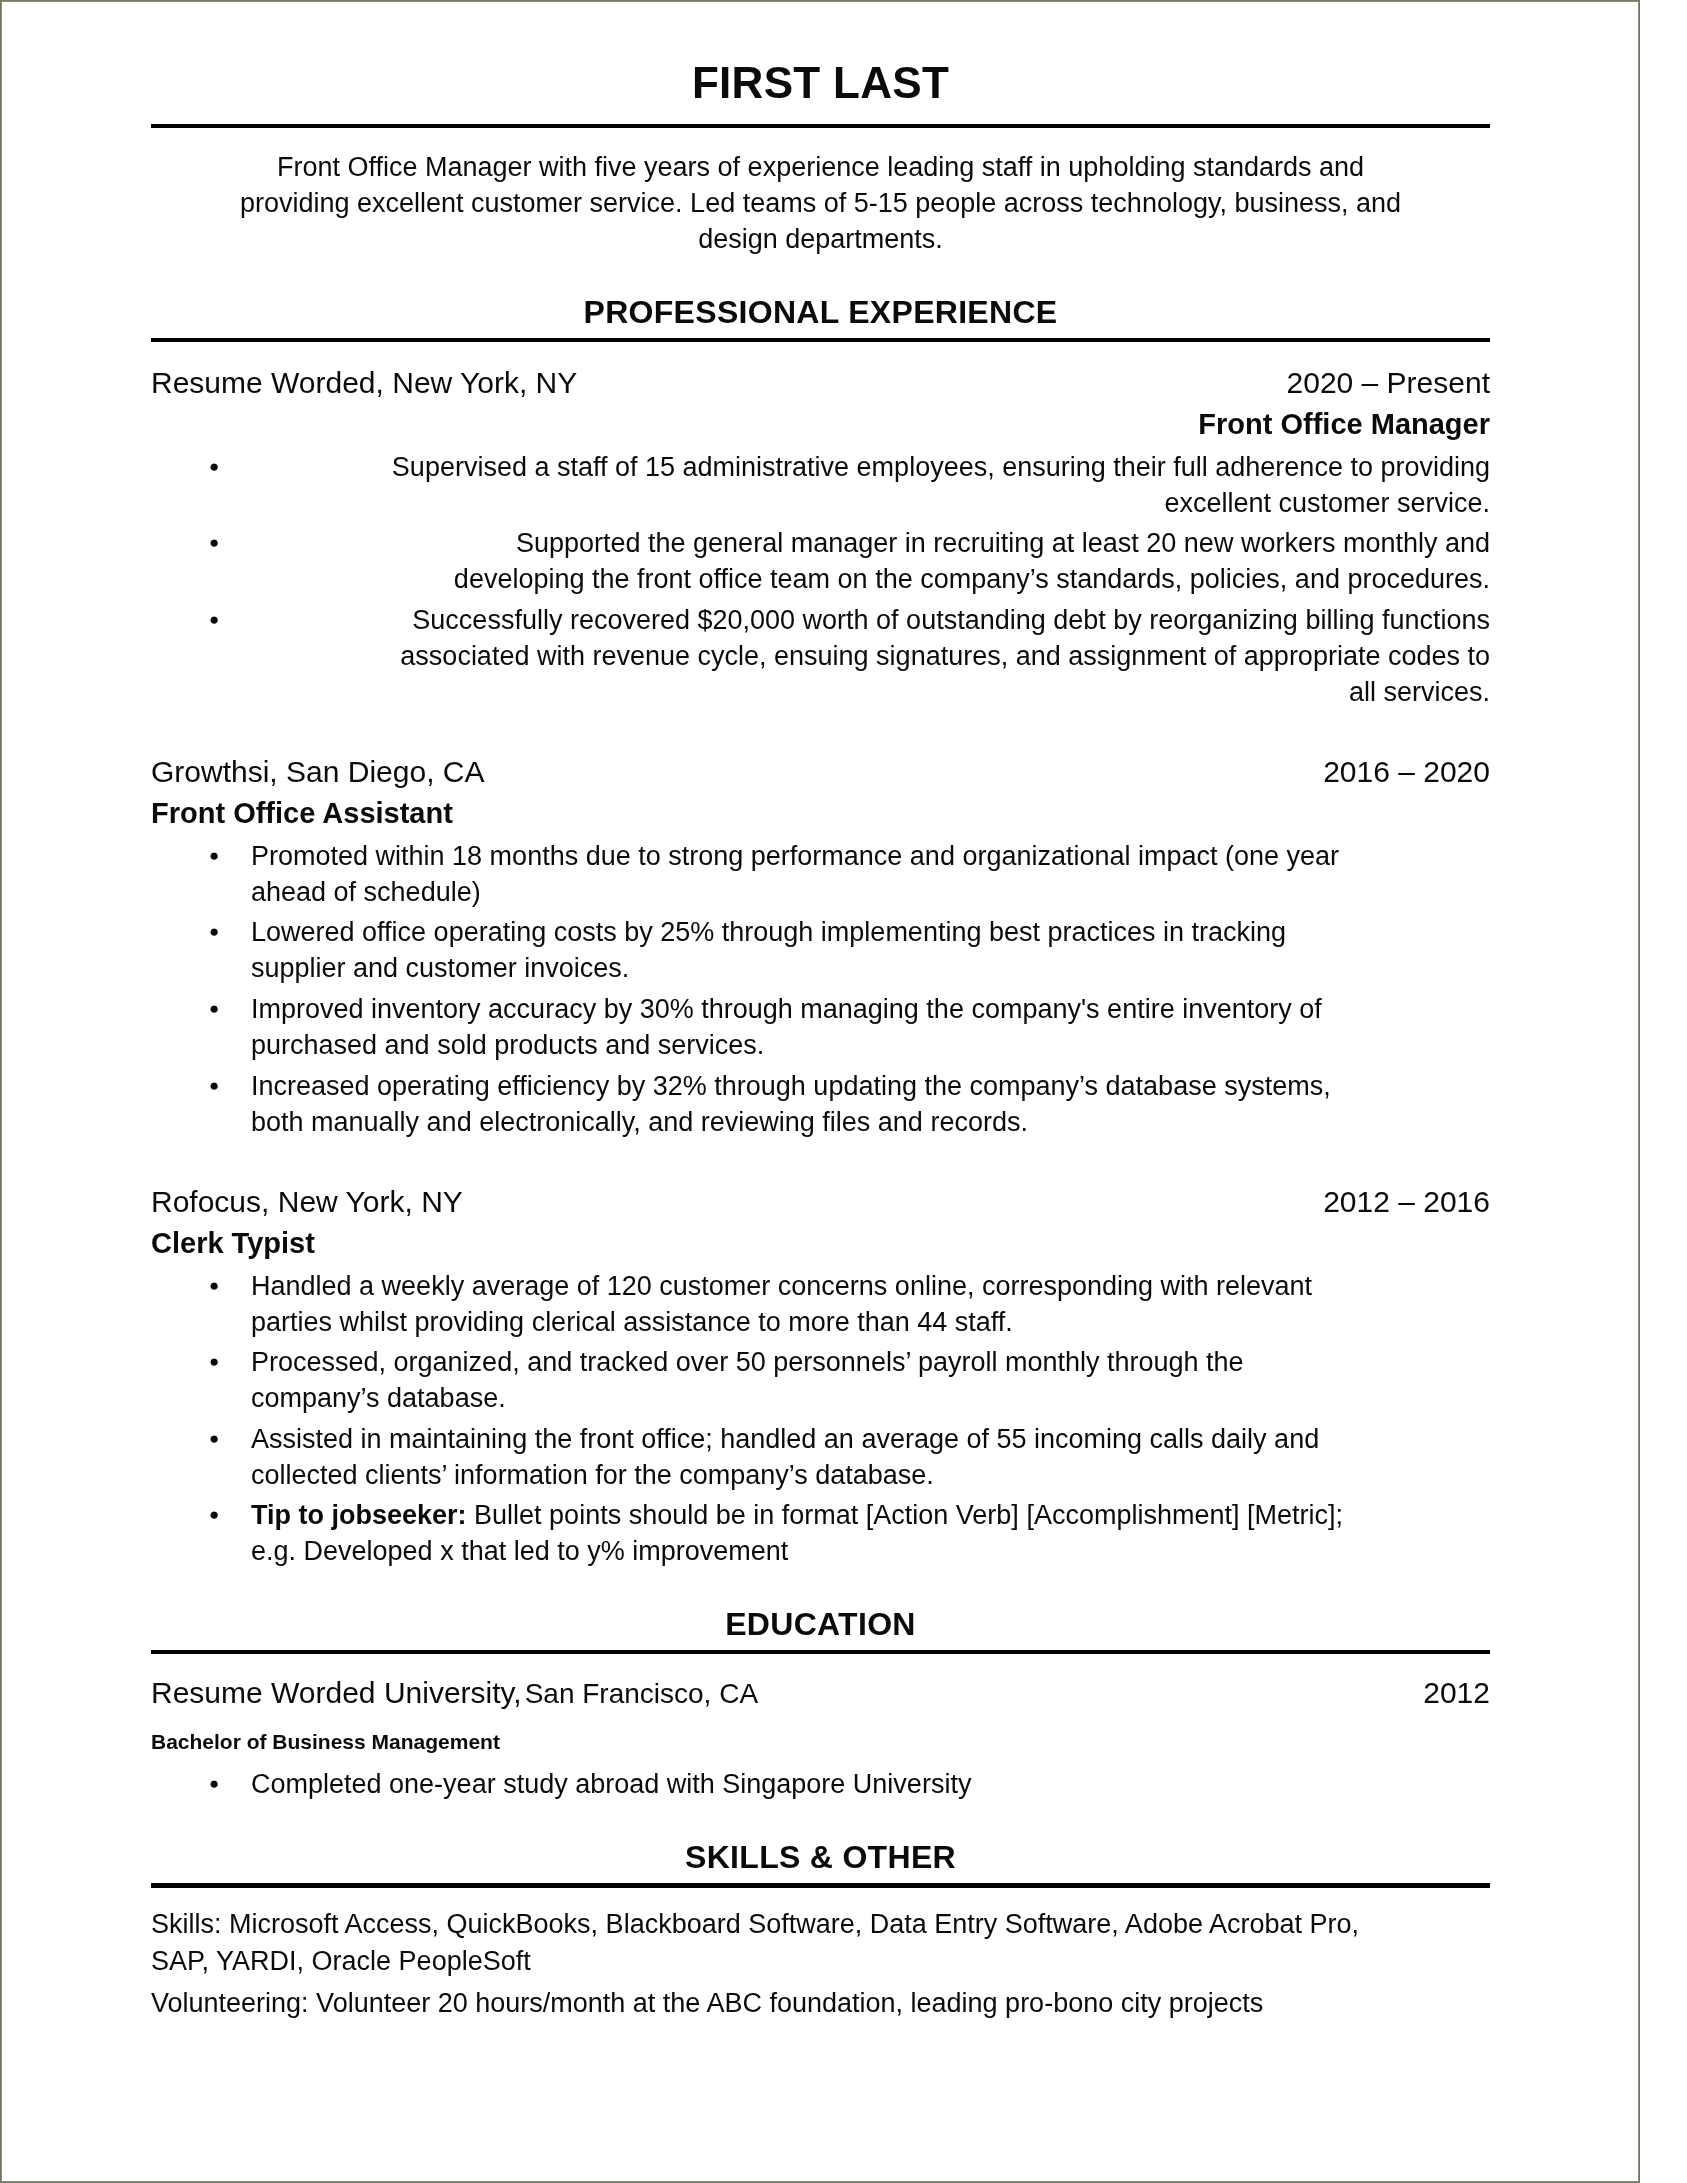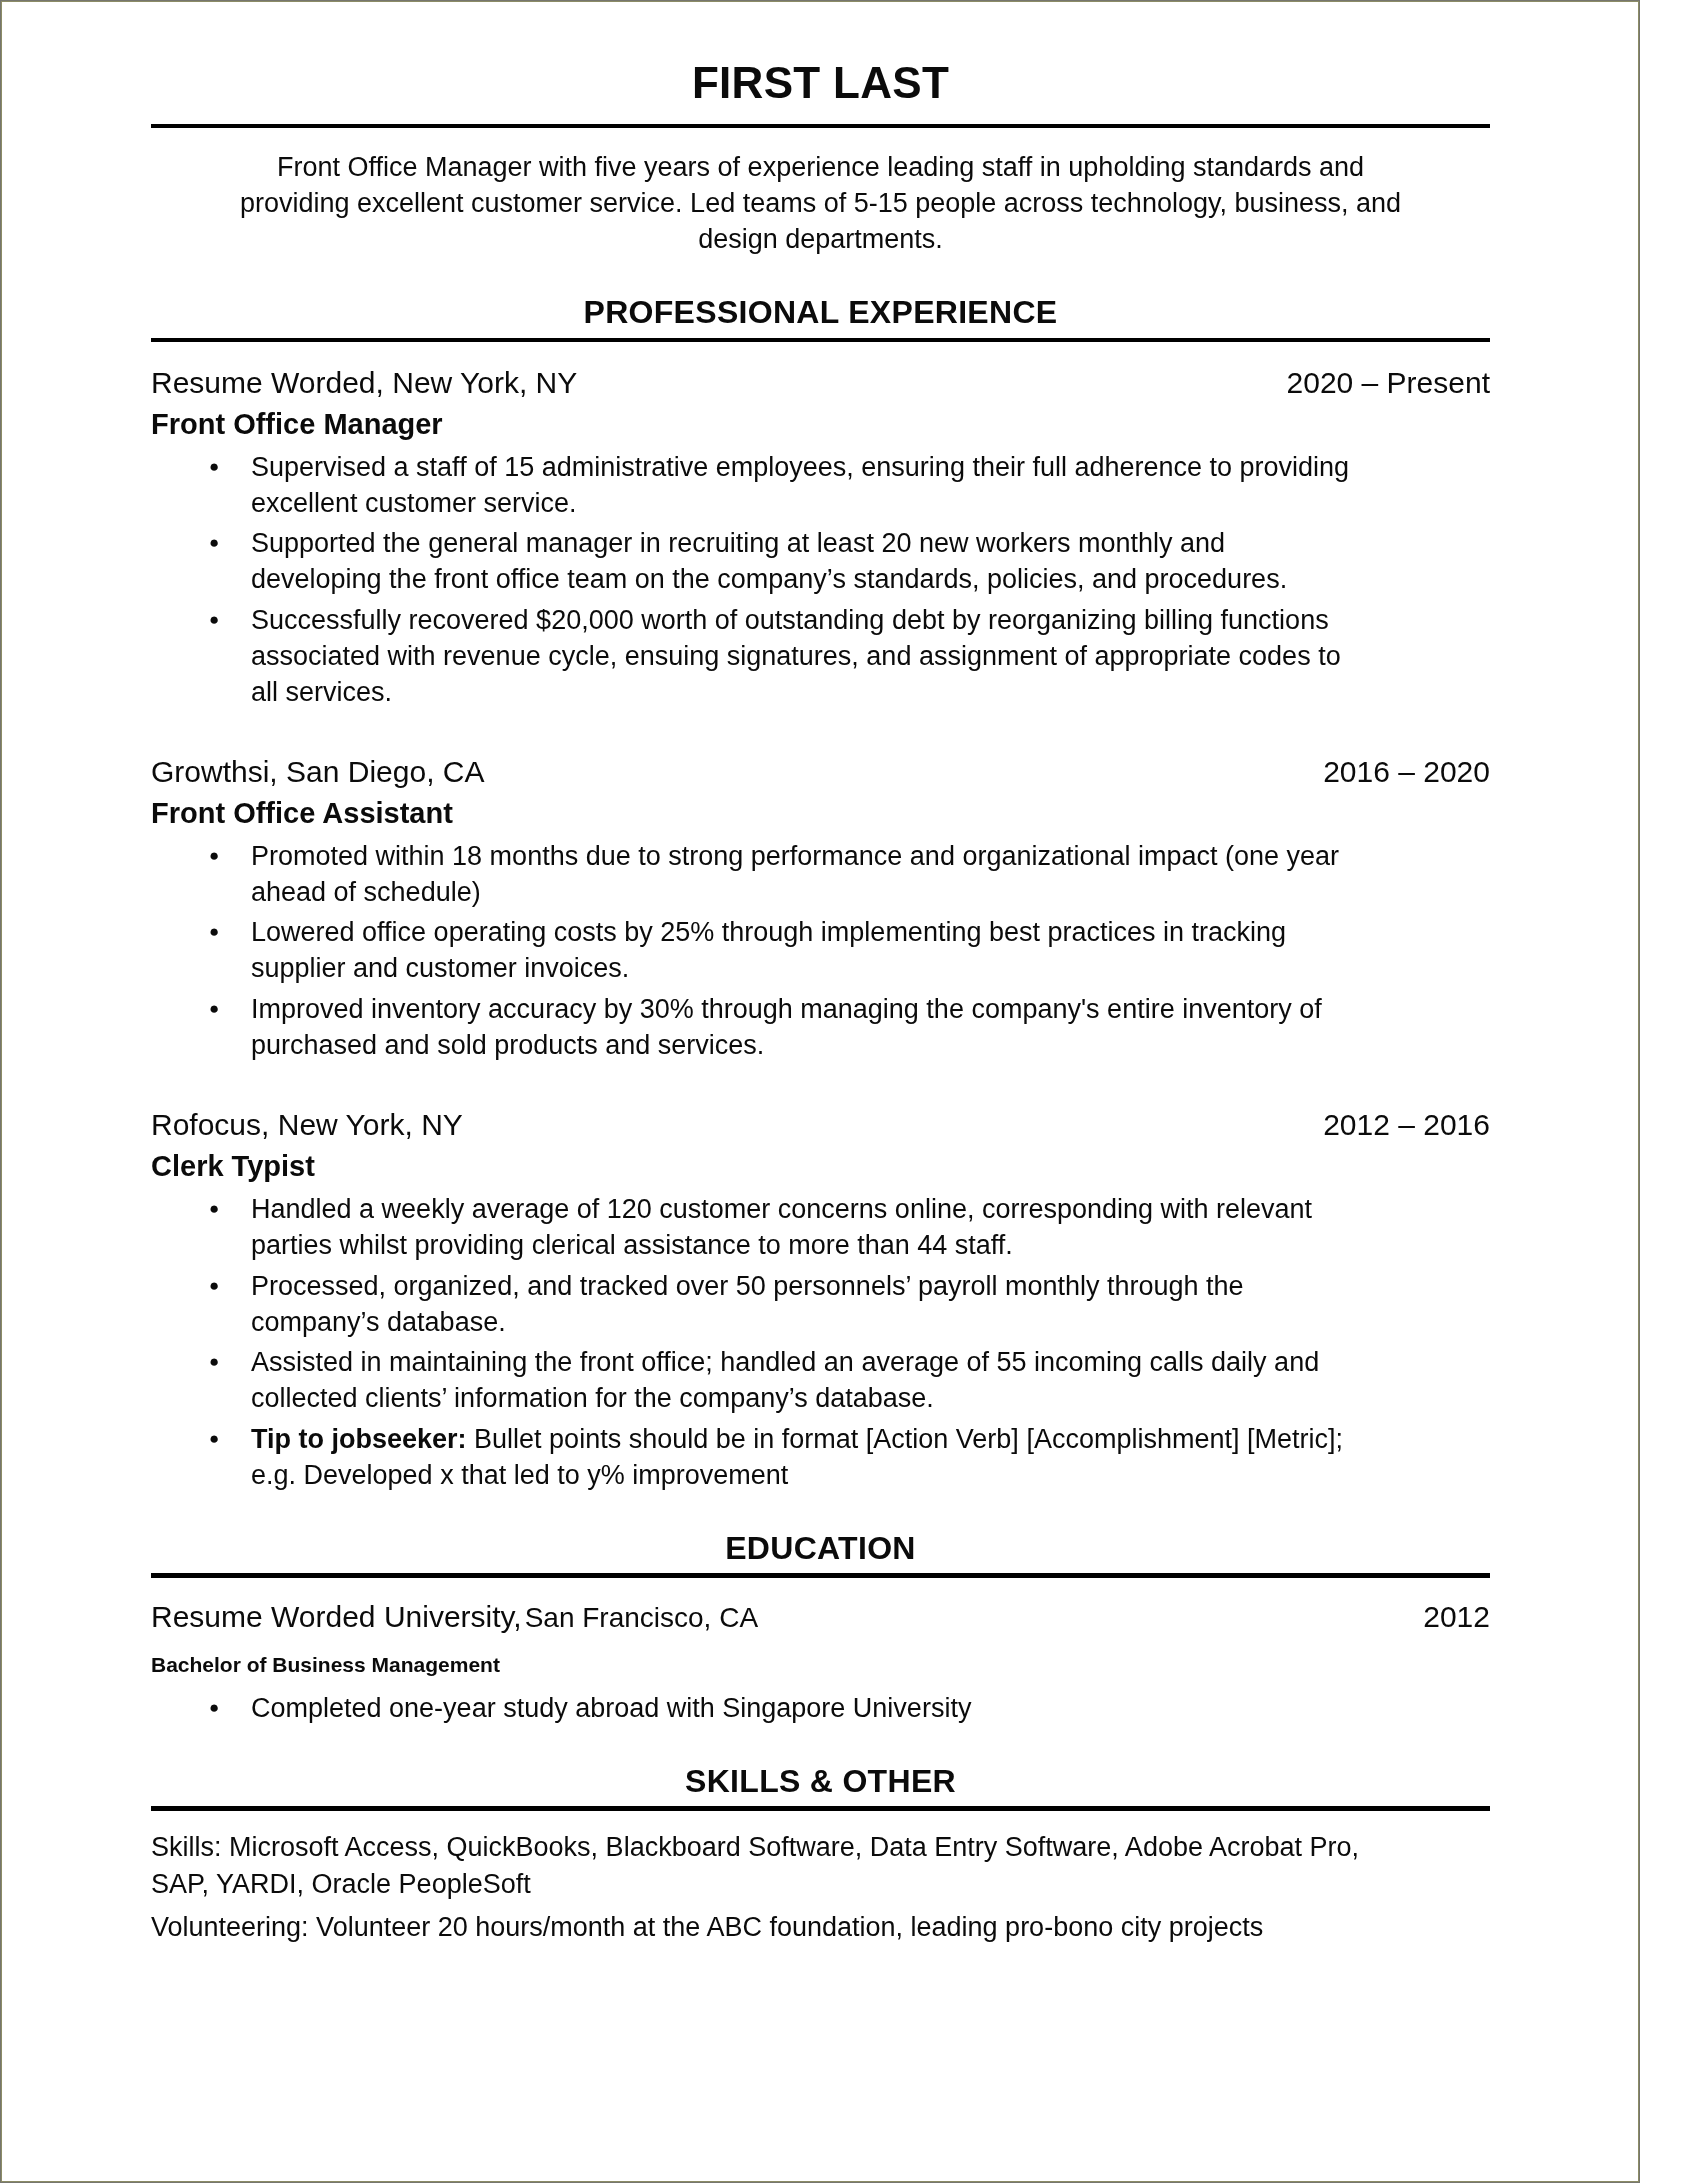--- a/index.html
+++ b/index.html
@@ -47,21 +47,21 @@
   .section-heading{
     margin:36px 0 0 0;
     text-align:center;
     font-size:32px;
     font-weight:700;
     letter-spacing:0.3px;
     line-height:38px;
   }
   .section-heading + .rule{margin-top:6.6px;}
   .job{margin-top:44px;}
-  .job:first-child{margin-top:22.5px;}
+  .job:first-child{margin-top:22.5px;text-align:right;}
   .job-header{
     display:flex;
     justify-content:space-between;
     align-items:baseline;
     font-size:30px;
     line-height:36px;
   }
   .job-dates{font-size:30px;white-space:nowrap;}
   .job-title{
     margin-top:5.3px;
@@ -152,20 +152,22 @@
             <span class="job-dates">2016 – 2020</span>
           </div>
           <div class="job-title">Front Office Assistant</div>
           <ul class="bullets">
             <li>Promoted within 18 months due to strong performance and organizational impact (one year
 ahead of schedule)</li>
             <li>Lowered office operating costs by 25% through implementing best practices in tracking
 supplier and customer invoices.</li>
             <li>Improved inventory accuracy by 30% through managing the company's entire inventory of
 purchased and sold products and services.</li>
+            <li>Increased operating efficiency by 32% through updating the company’s database systems,
+both manually and electronically, and reviewing files and records.</li>
           </ul>
         </div>
         <div class="job">
           <div class="job-header">
             <span class="job-company">Rofocus, New York, NY</span>
             <span class="job-dates">2012 – 2016</span>
           </div>
           <div class="job-title">Clerk Typist</div>
           <ul class="bullets">
             <li>Handled a weekly average of 120 customer concerns online, corresponding with relevant

